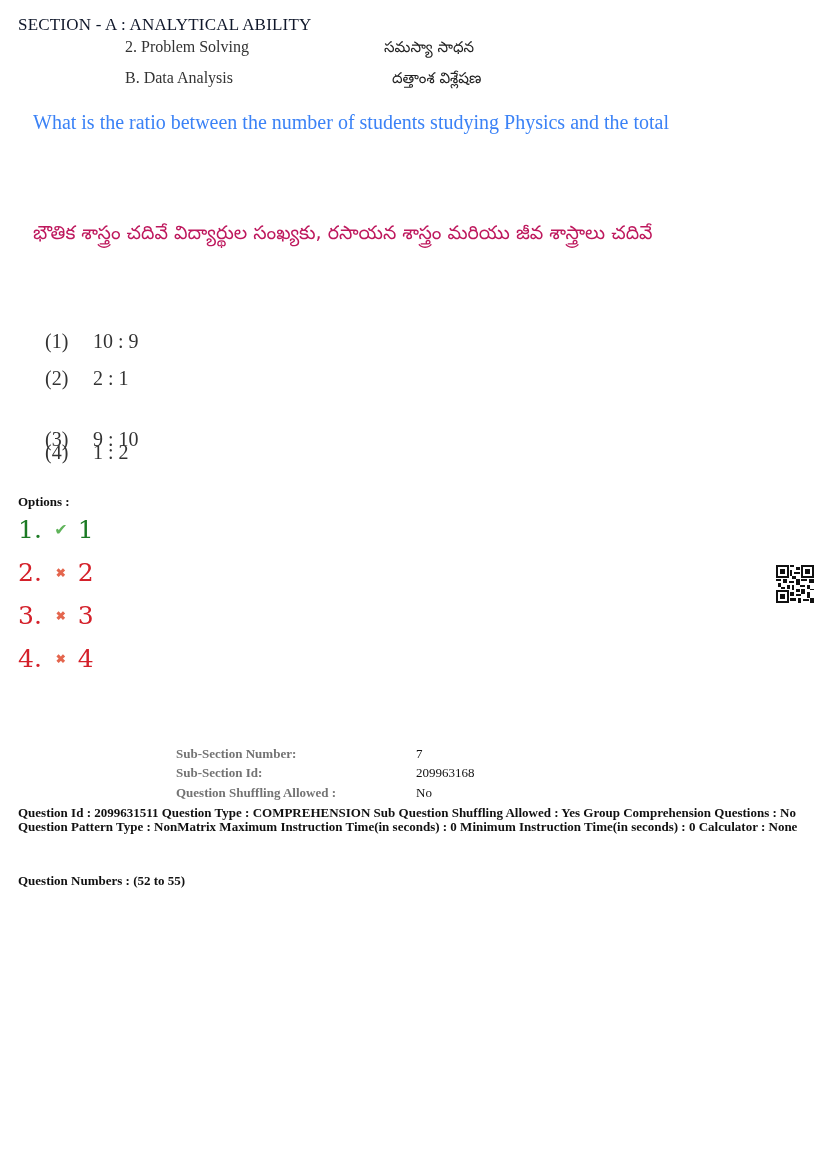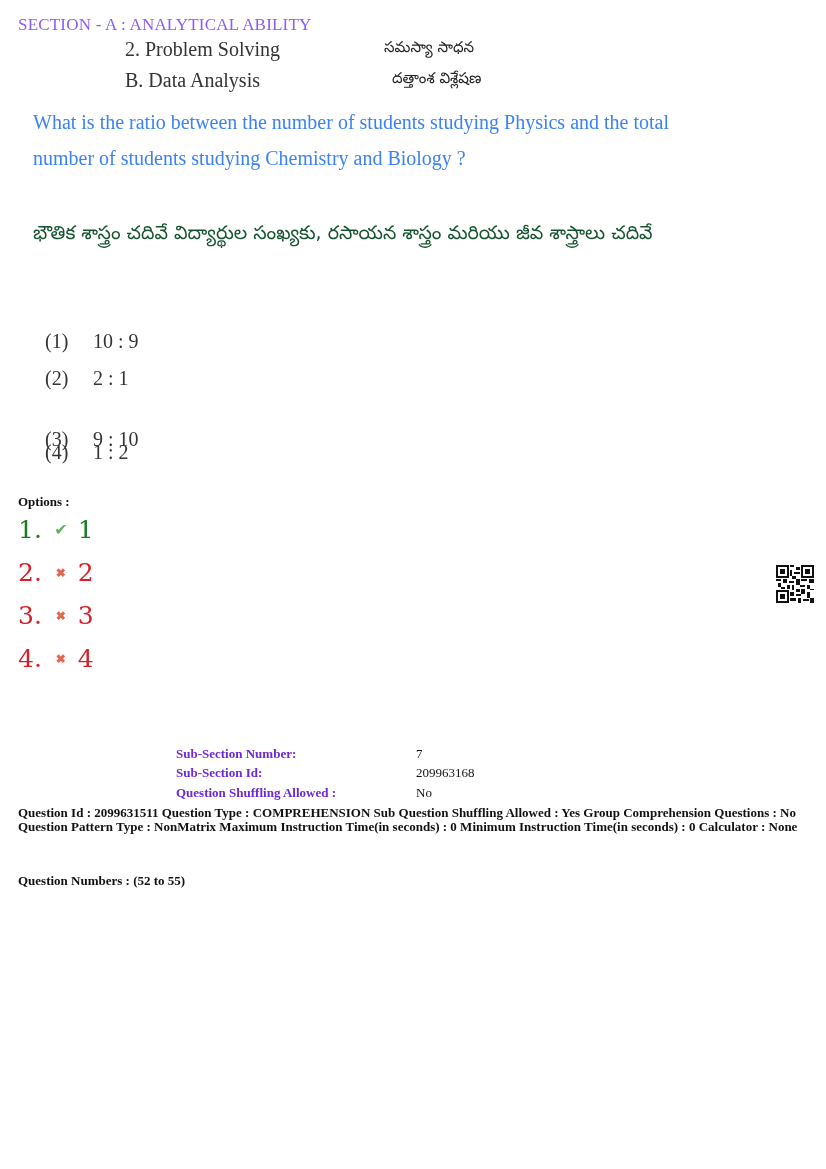--- a/index.html
+++ b/index.html
@@ -1,59 +1,58 @@
 <!DOCTYPE html>
 <html><head>
 <meta charset="utf-8">
 <style>
   html, body { margin: 0; padding: 0; background: #ffffff; }
   body { width: 826px; height: 1169px; position: relative; overflow: hidden; color: #111; }
   .serif { font-family: "Liberation Serif", "DejaVu Serif", serif; }
   .sans { font-family: "DejaVu Sans", "Liberation Sans", sans-serif; }
   .abs { position: absolute; white-space: nowrap; }
 
-  .section-title { left: 18px; top: 15px; font-size: 17px; color: #8b5cf6; letter-spacing: 0.2px; }
-  .sub-en { font-size: 20px; color: #333; }
+  .section-title { left: 18px; top: 15px; font-size: 17px; color: #0f172a; letter-spacing: 0.2px; }
+  .sub-en { font-size: 16px; color: #333; }
   .sub-te { font-size: 15px; color: #222; }
 
   .question-en { left: 33px; top: 104px; font-size: 20px; line-height: 36px; color: #3b82f6; white-space: normal; width: 720px; }
-  .question-te { left: 33px; top: 214px; font-size: 19px; line-height: 36px; color: #14532d; white-space: normal; width: 720px; }
+  .question-te { left: 33px; top: 214px; font-size: 19px; line-height: 36px; color: #be185d; white-space: normal; width: 720px; }
 
   .choice { font-size: 20px; color: #333; }
   .choice .num { display: inline-block; width: 48px; }
 
   .options-label { left: 18px; top: 494px; font-size: 13px; font-weight: bold; color: #111; }
 
   .opt { left: 18px; font-size: 25px; font-family: "DejaVu Serif", serif; display: flex; align-items: center; }
   .opt.correct { color: #1b7a24; }
   .opt.wrong { color: #d4202a; }
   .opt .mark { display: inline-block; width: 22px; text-align: center; margin: 0 6px 0 8px; }
   .opt .mark.check { color: #5fb35a; font-size: 16px; }
   .opt .mark.cross { color: #e4664e; font-size: 12px; font-weight: bold; }
 
   .qr { left: 776px; top: 565px; width: 38px; height: 38px; }
 
-  .meta-label { font-size: 13px; font-weight: bold; color: #6d28d9; }
+  .meta-label { font-size: 13px; font-weight: bold; color: #737373; }
   .meta-value { font-size: 13px; color: #111; }
 
   .footer-block { left: 18px; top: 806px; width: 790px; font-size: 13px; font-weight: bold; line-height: 14px; color: #111; white-space: normal; }
   .qnums { left: 18px; top: 873px; font-size: 13px; font-weight: bold; color: #111; }
 </style>
 </head>
 <body>
 
 <div class="abs serif section-title">SECTION - A : ANALYTICAL ABILITY</div>
 <div class="abs serif sub-en" style="left:125px; top:38px;">2. Problem Solving</div>
 <div class="abs sans sub-te" style="left:384px; top:38px;">సమస్యా సాధన</div>
 <div class="abs serif sub-en" style="left:125px; top:69px;">B. Data Analysis</div>
 <div class="abs sans sub-te" style="left:392px; top:69px;">దత్తాంశ విశ్లేషణ</div>
 
 <div class="abs serif question-en">
   <div>What is the ratio between the number of students studying Physics and the total</div>
-  <div>number of students studying Chemistry and Biology ?</div>
 </div>
 <div class="abs sans question-te">
   <div>భౌతిక శాస్త్రం చదివే విద్యార్థుల సంఖ్యకు, రసాయన శాస్త్రం మరియు జీవ శాస్త్రాలు చదివే</div>
 </div>
 
 <div class="abs serif choice" style="left:45px; top:330px;">
   <span class="num">(1)</span><span>10 : 9</span>
 </div>
 <div class="abs serif choice" style="left:45px; top:367px;">
   <span class="num">(2)</span><span>2 : 1</span>

